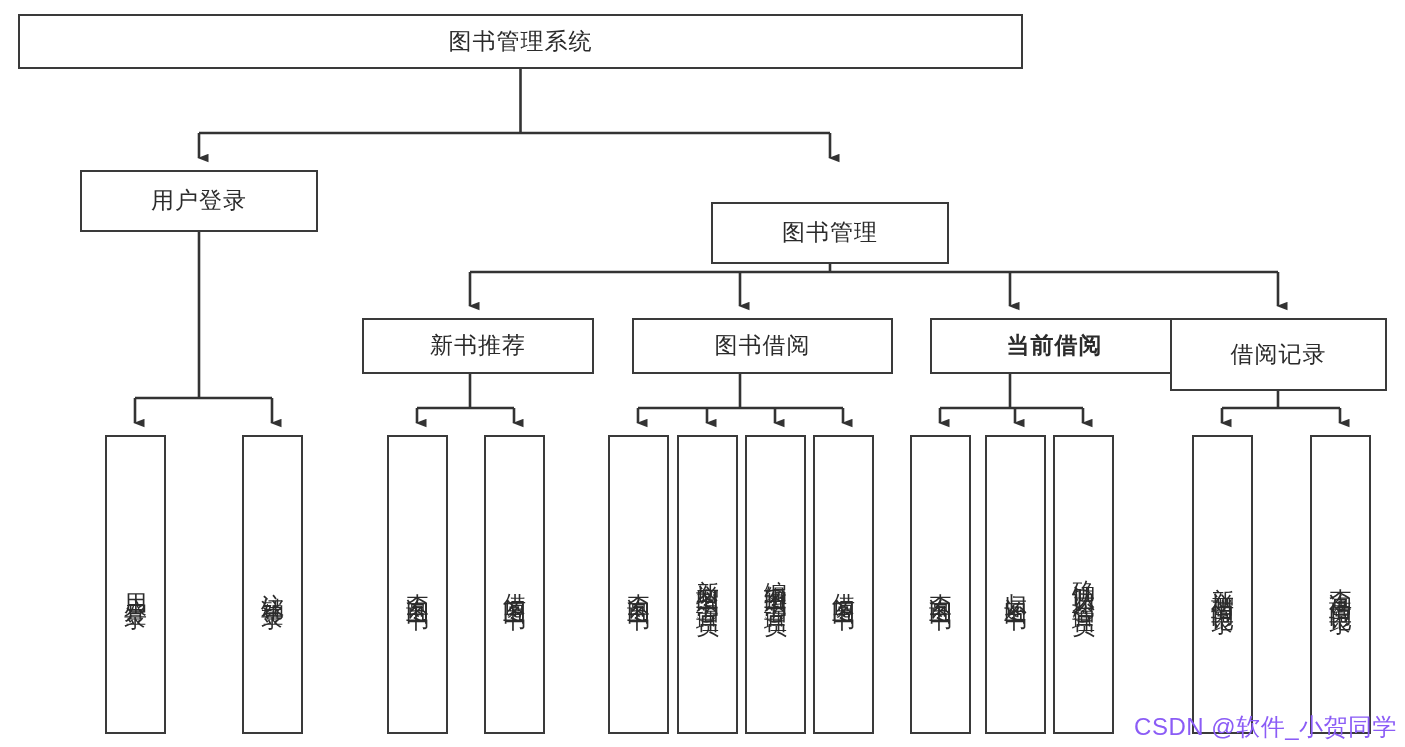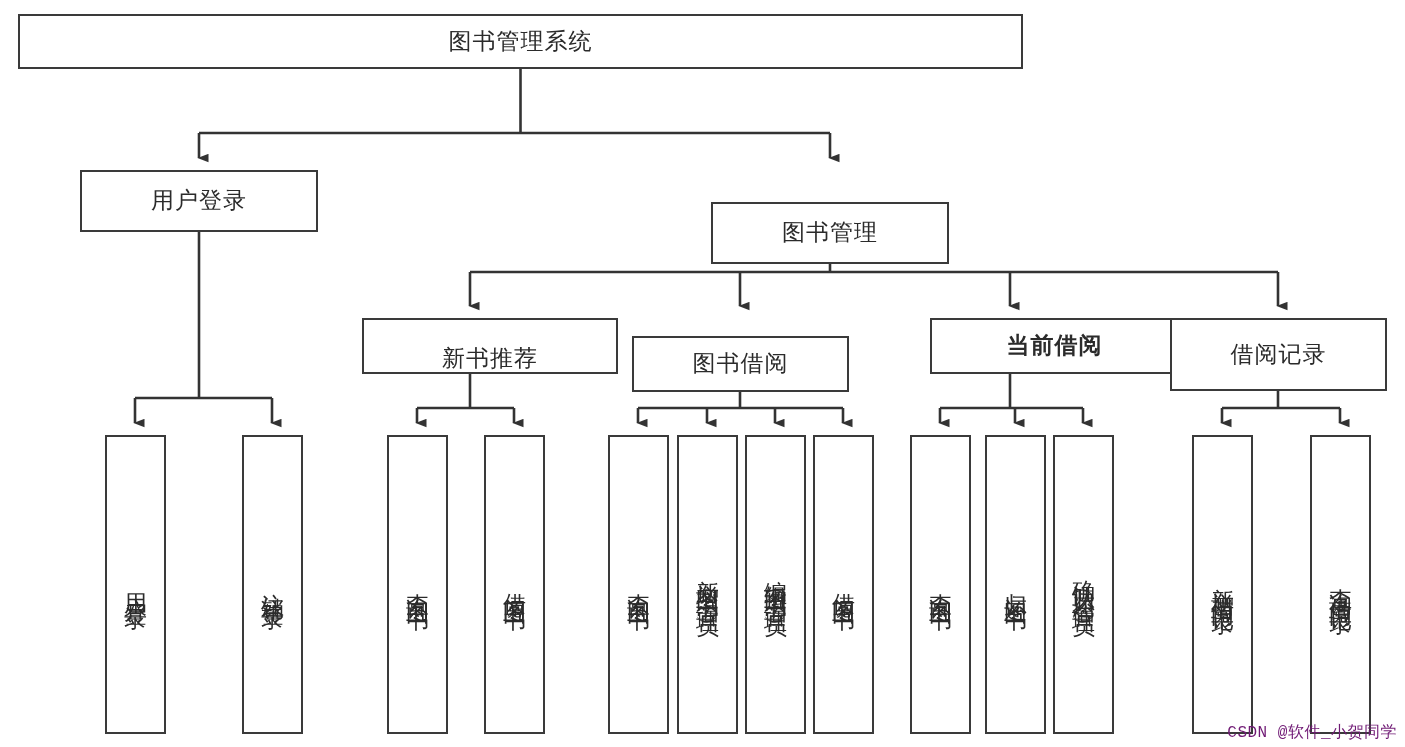--- a/index.html
+++ b/index.html
@@ -48,25 +48,25 @@
     writing-mode: vertical-rl;
     text-orientation: upright;
     letter-spacing: 5px;
     white-space: nowrap;
     line-height: 1;
   }
   .watermark {
     position: absolute;
     right: 8px;
     bottom: 4px;
-    font-size: 16px;
-    color: #701a75;
+    font-size: 24px;
+    color: #8b5cf6;
     letter-spacing: 0.5px;
     white-space: nowrap;
-    font-family: Liberation Mono, monospace;
+    font-family: Liberation Sans, sans-serif;
   }
 </style>
 </head>
 <body>
 
 <div id="stage">
 
   <svg class="wires" viewBox="0 0 1405 747" xmlns="http://www.w3.org/2000/svg">
     <defs>
       <marker id="arrow" markerWidth="10" markerHeight="12" refX="4.2" refY="9.5" orient="auto" markerUnits="userSpaceOnUse">
@@ -121,24 +121,24 @@
     <span>图书管理系统</span>
   </div>
 
   <div class="node h" style="left:80px; top:170px; width:238px; height:62px;">
     <span>用户登录</span>
   </div>
   <div class="node h" style="left:711px; top:170px; width:238px; height:62px;margin-top:32px;">
     <span>图书管理</span>
   </div>
 
-  <div class="node h" style="left:362px; top:318px; width:256px; height:56px;align-items:flex-end;">
+  <div class="node h" style="left:362px; top:318px; width:232px; height:56px;">
     <span>新书推荐</span>
   </div>
-  <div class="node h" style="left:632px; top:336px; width:217px; height:56px;">
+  <div class="node h" style="left:632px; top:318px; width:261px; height:56px;">
     <span>图书借阅</span>
   </div>
   <div class="node h" style="left:930px; top:318px; width:249px; height:56px;font-weight:bold;">
     <span>当前借阅</span>
   </div>
   <div class="node h" style="left:1170px; top:318px; width:217px; height:73px;">
     <span>借阅记录</span>
   </div>
 
   <div class="node v" style="left:105px; top:435px; width:61px; height:299px;">

